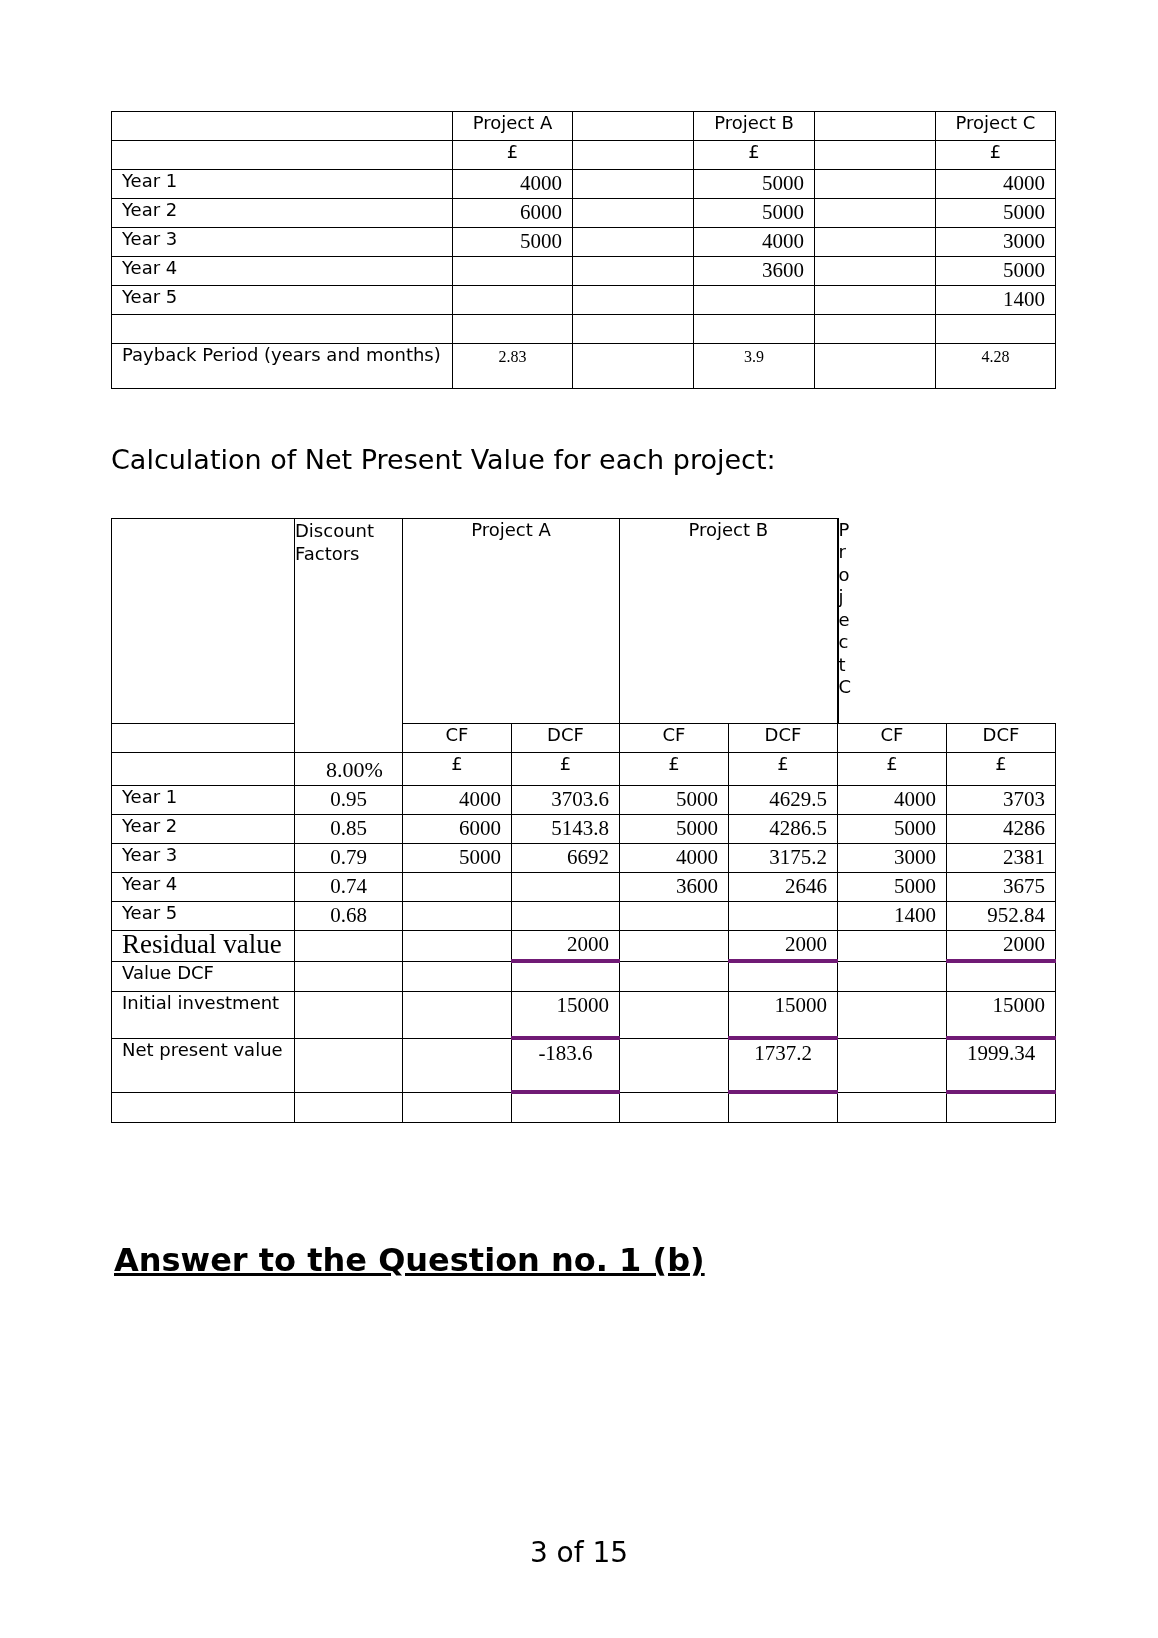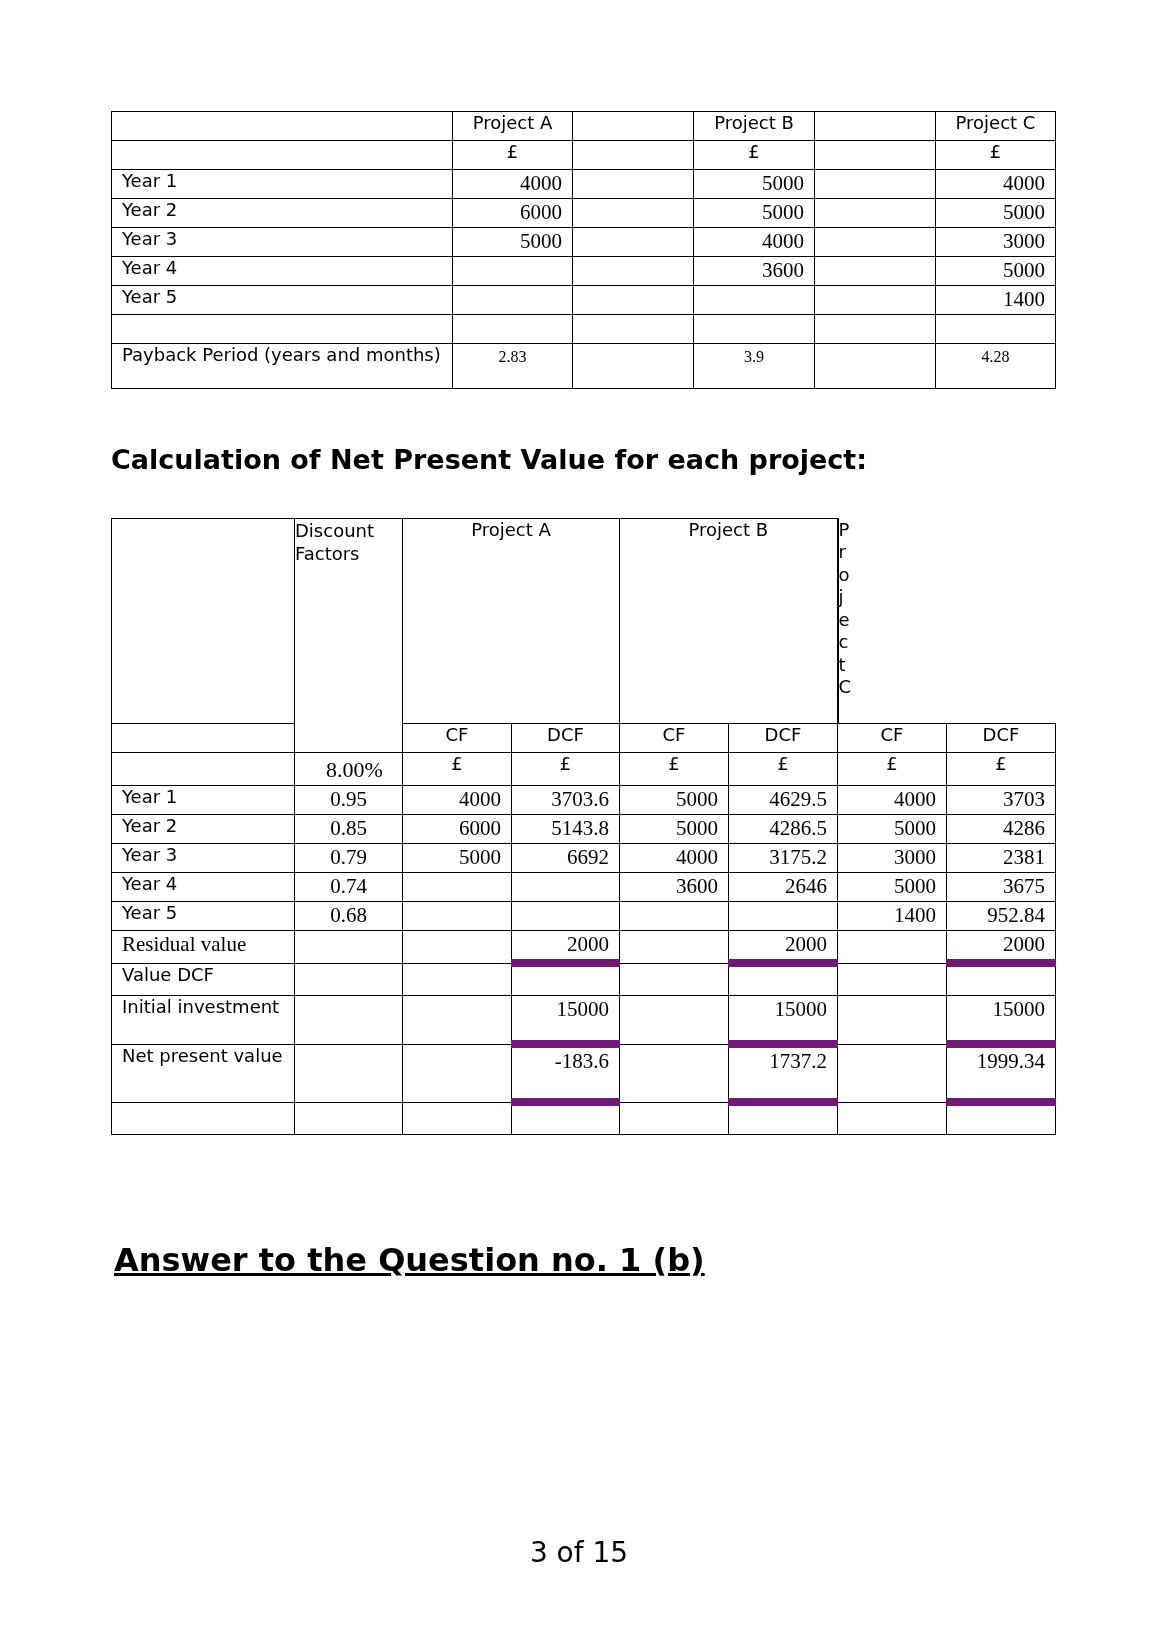--- a/index.html
+++ b/index.html
@@ -14,34 +14,34 @@
   #t1 td.lbl { font-family:"DejaVu Sans", sans-serif; padding-left:10px; }
   #t1 td.hdr { font-family:"DejaVu Sans", sans-serif; text-align:center; padding:0; }
   #t1 td.num { font-family:"Liberation Serif", serif; text-align:right; font-size:21px; line-height:26px; padding-right:10px; }
   #t1 td.pb  { font-family:"Liberation Serif", serif; text-align:center; font-size:16px; line-height:26px; }
   #t1 tr.tall td { height:44px; }
 
   
   #t2 { left:111px; top:518px; width:944px; }
   #t2 td { font-size:18px; line-height:22px; height:28px; }
   #t2 td.lbl { font-family:"DejaVu Sans", sans-serif; padding-left:10px; }
-  #t2 td.lbl-serif { font-family:"Liberation Serif", serif; font-size:21px; line-height:26px; padding-left:10px; }
+  #t2 td.lbl-serif { font-family:"Liberation Serif", serif; font-size:27px; line-height:26px; padding-left:10px; }
   #t2 td.hdr { font-family:"DejaVu Sans", sans-serif; text-align:center; padding:0; }
   #t2 td.num { font-family:"Liberation Serif", serif; text-align:right; font-size:21px; line-height:26px; padding-right:10px; }
   #t2 td.df  { font-family:"Liberation Serif", serif; text-align:center; font-size:21px; line-height:26px; padding:0; }
   #t2 td.pct { font-family:"Liberation Serif", serif; text-align:center; font-size:22px; line-height:26px; padding:4px 0 0 12px; }
   #t2 td.disc { font-family:"DejaVu Sans", sans-serif; padding:0 0 0 0; line-height:23px; }
   #t2 tr.toprow td { height:204px; }
   #t2 tr.tall td { height:44px; }
   #t2 tr.tall2 td { height:50px; }
-  #t2 td.thick-top { border-top:8px solid #701a75; }
+  #t2 td.thick-top { border-top:4px solid #701a75;text-align:center; }
   #t2 td.noborder { border:none; border-left:2px solid #000; padding:0 0 0 0; }
   .vertical { width:12px; word-break:break-all; font-family:"DejaVu Sans", sans-serif; font-size:18px; line-height:22.5px; }
 
-  .h2 { position:absolute; left:111px; top:444px; font-family:"DejaVu Sans", sans-serif; font-weight:bold; font-size:27px; margin:0; }
+  .h2 { position:absolute; left:111px; top:444px; font-family:"DejaVu Sans", sans-serif; font-weight:normal; font-size:27px; margin:0; }
   .h1 { position:absolute; left:111px; top:1238px; font-family:"DejaVu Sans", sans-serif; font-weight:bold; font-size:32px; text-decoration:underline; text-decoration-thickness:3px; margin:3px; }
   .footer { position:absolute; left:0; width:1158px; top:1536px; text-align:center; font-family:"DejaVu Sans", sans-serif; font-size:28px; }
 </style>
 </head>
 <body>
 
 <table id="t1">
   <colgroup>
     <col style="width:341px">
       <col style="width:120px">

